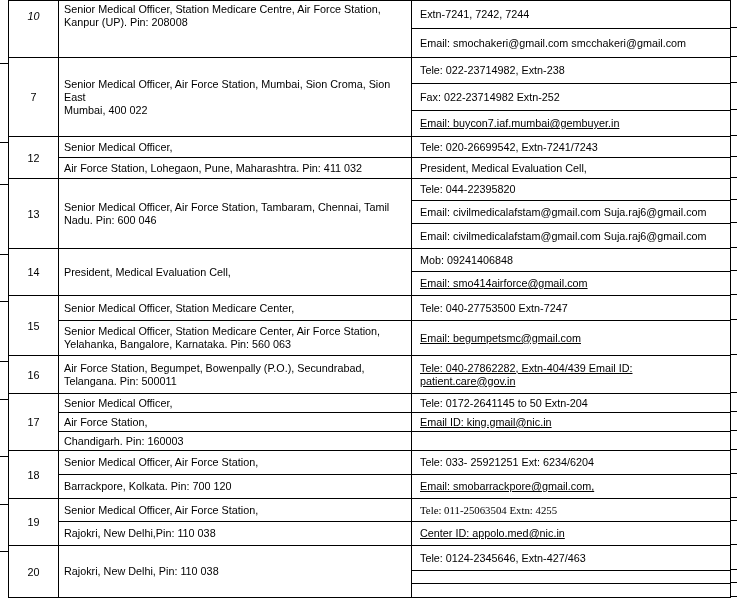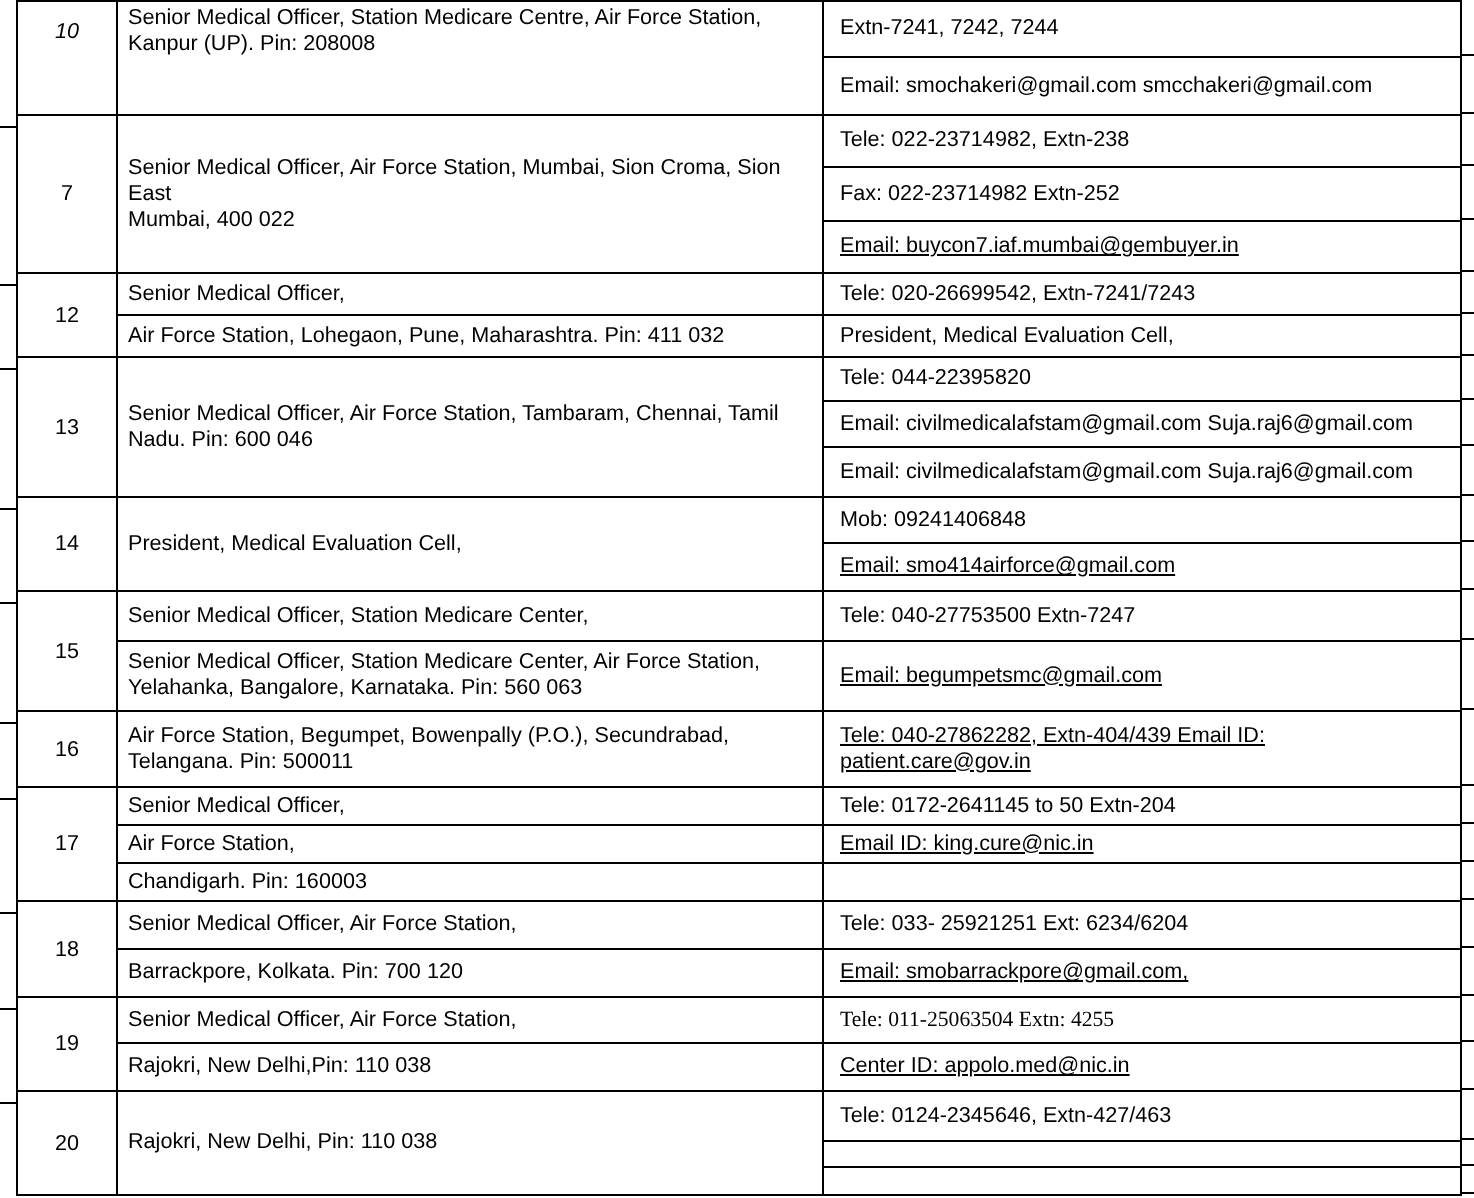--- a/index.html
+++ b/index.html
@@ -122,21 +122,21 @@
       </div>
       <div class="entry" style="height: 57px;">
         <div class="numcol">17</div>
         <div class="midcol">
           <div class="cell hasborder" style="height: 19px;">Senior Medical Officer,</div>
           <div class="cell hasborder" style="height: 19px;">Air Force Station,</div>
           <div class="cell" style="height: 18px;">Chandigarh. Pin: 160003</div>
         </div>
         <div class="rightcol">
           <div class="cell rcell hasborder" style="height: 19px;">Tele: 0172-2641145 to 50 Extn-204</div>
-          <div class="cell rcell hasborder link" style="height: 19px;">Email ID: king.cure@nic.in</div>
+          <div class="cell rcell hasborder link" style="height: 19px;">Email ID: king.gmail@nic.in</div>
           <div class="cell rcell" style="height: 18px;"></div>
         </div>
       </div>
       <div class="entry" style="height: 48px;">
         <div class="numcol">18</div>
         <div class="midcol">
           <div class="cell hasborder" style="height: 24px;">Senior Medical Officer, Air Force Station,</div>
           <div class="cell" style="height: 23px;">Barrackpore, Kolkata. Pin: 700 120</div>
         </div>
         <div class="rightcol">

